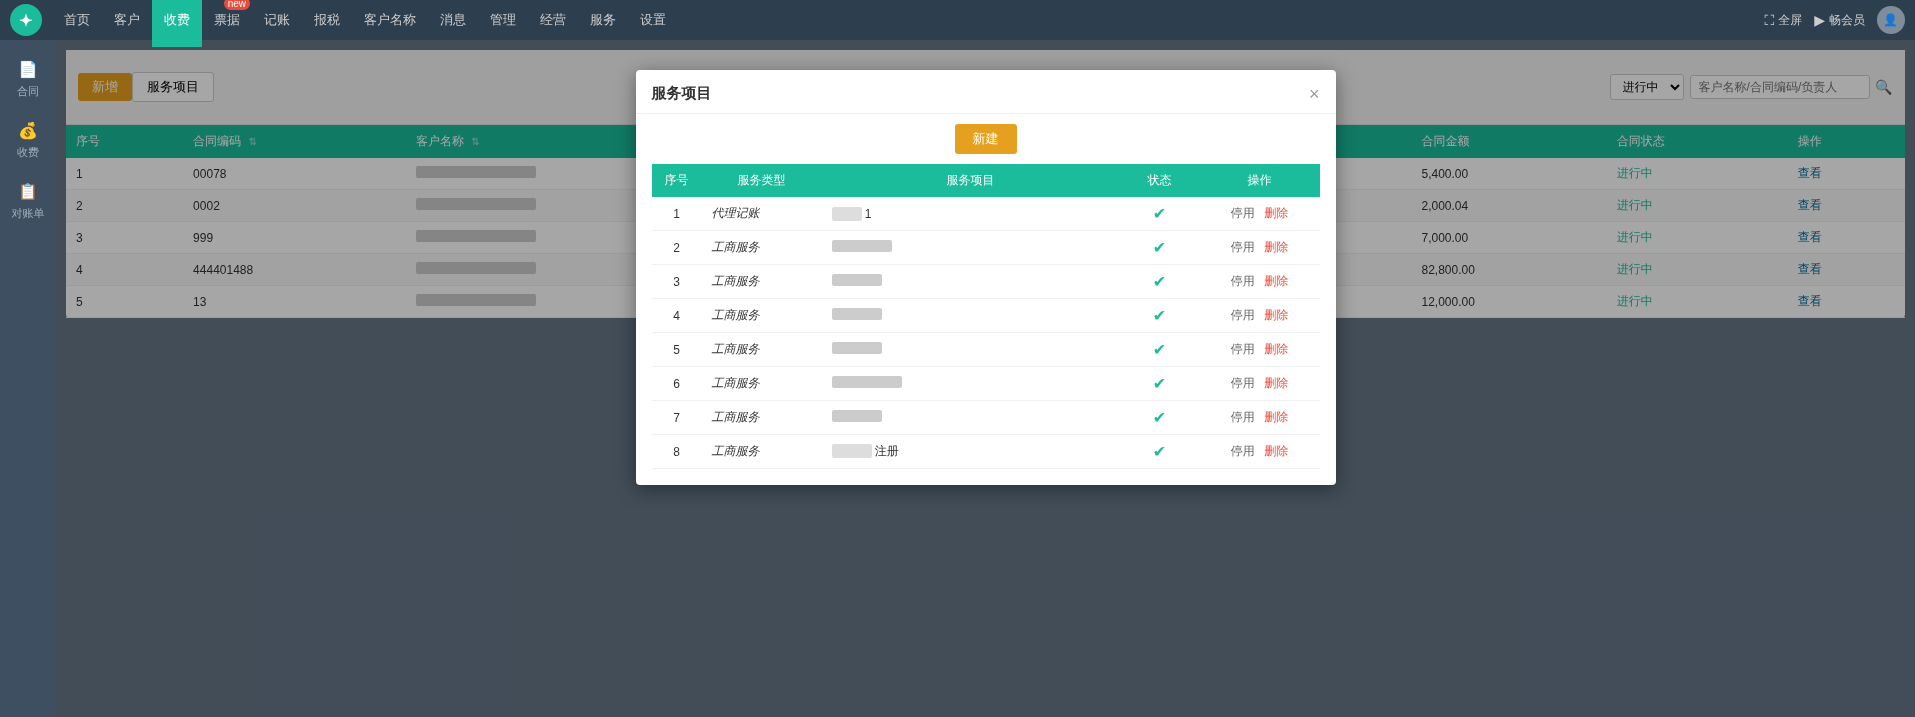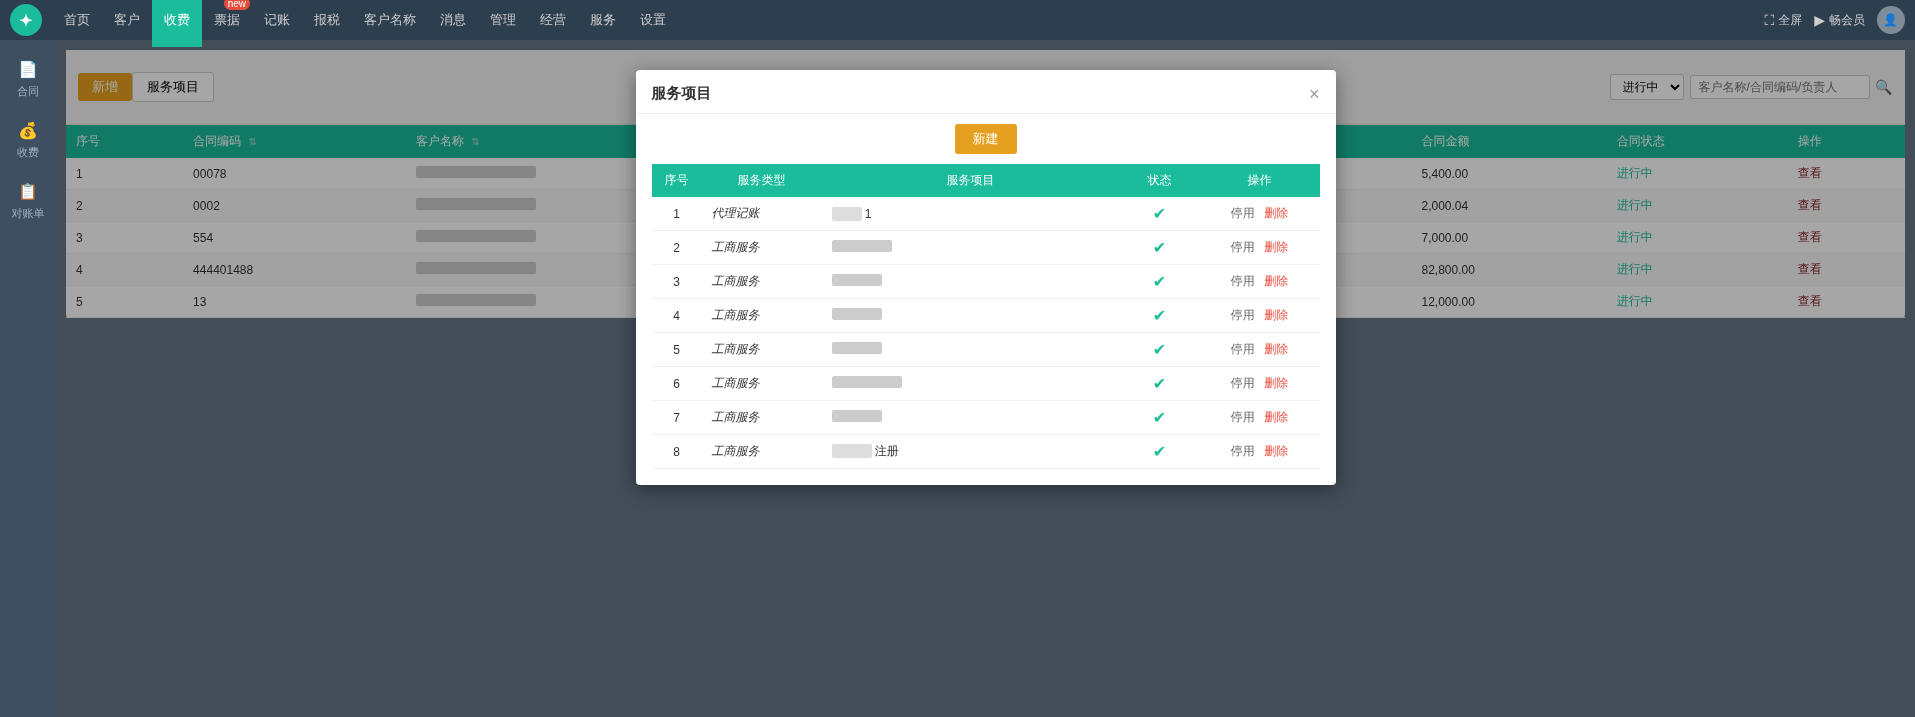--- a/index.html
+++ b/index.html
@@ -91,21 +91,21 @@
       background: #1abc9c; color: #fff; padding: 8px 10px; text-align: left; font-size: 12px; font-weight: normal;
       white-space: nowrap;
     }
     .contract-table td {
       padding: 7px 10px; border-bottom: 1px solid #f0f0f0; font-size: 12px; color: #333;
     }
     .contract-table tr:nth-child(even) td { background: #f9f9f9; }
     .status-badge {
       color: #1abc9c; font-size: 12px;
     }
-    .link-view { color: #7f1d1d; cursor: pointer; }
+    .link-view { color: #0369a1; cursor: pointer; }
     .sort-arrows { font-size: 10px; margin-left: 4px; color: #a0e0d0; }
 
     
     .overlay {
       position: absolute; top: 0; left: 0; right: 0; bottom: 0;
       background: rgba(0,0,0,0.35); z-index: 10;
     }
 
     
     .modal {
@@ -271,21 +271,21 @@
     <td>0002</td>
     <td><span class="blurred" style="background:#ccc; width:120px; height:12px; display:inline-block;"></span></td>
     <td>小规模记账</td>
     <td>202305-202404</td>
     <td>2,000.04</td>
     <td><span class="status-badge">进行中</span></td>
     <td><a class="link-view">查看</a></td>
   </tr>
             <tr>
     <td>3</td>
-    <td>554</td>
+    <td>999</td>
     <td><span class="blurred" style="background:#ccc; width:120px; height:12px; display:inline-block;"></span></td>
     <td>小规模记账</td>
     <td>202305-202404</td>
     <td>7,000.00</td>
     <td><span class="status-badge">进行中</span></td>
     <td><a class="link-view">查看</a></td>
   </tr>
             <tr>
     <td>4</td>
     <td>444401488</td>

